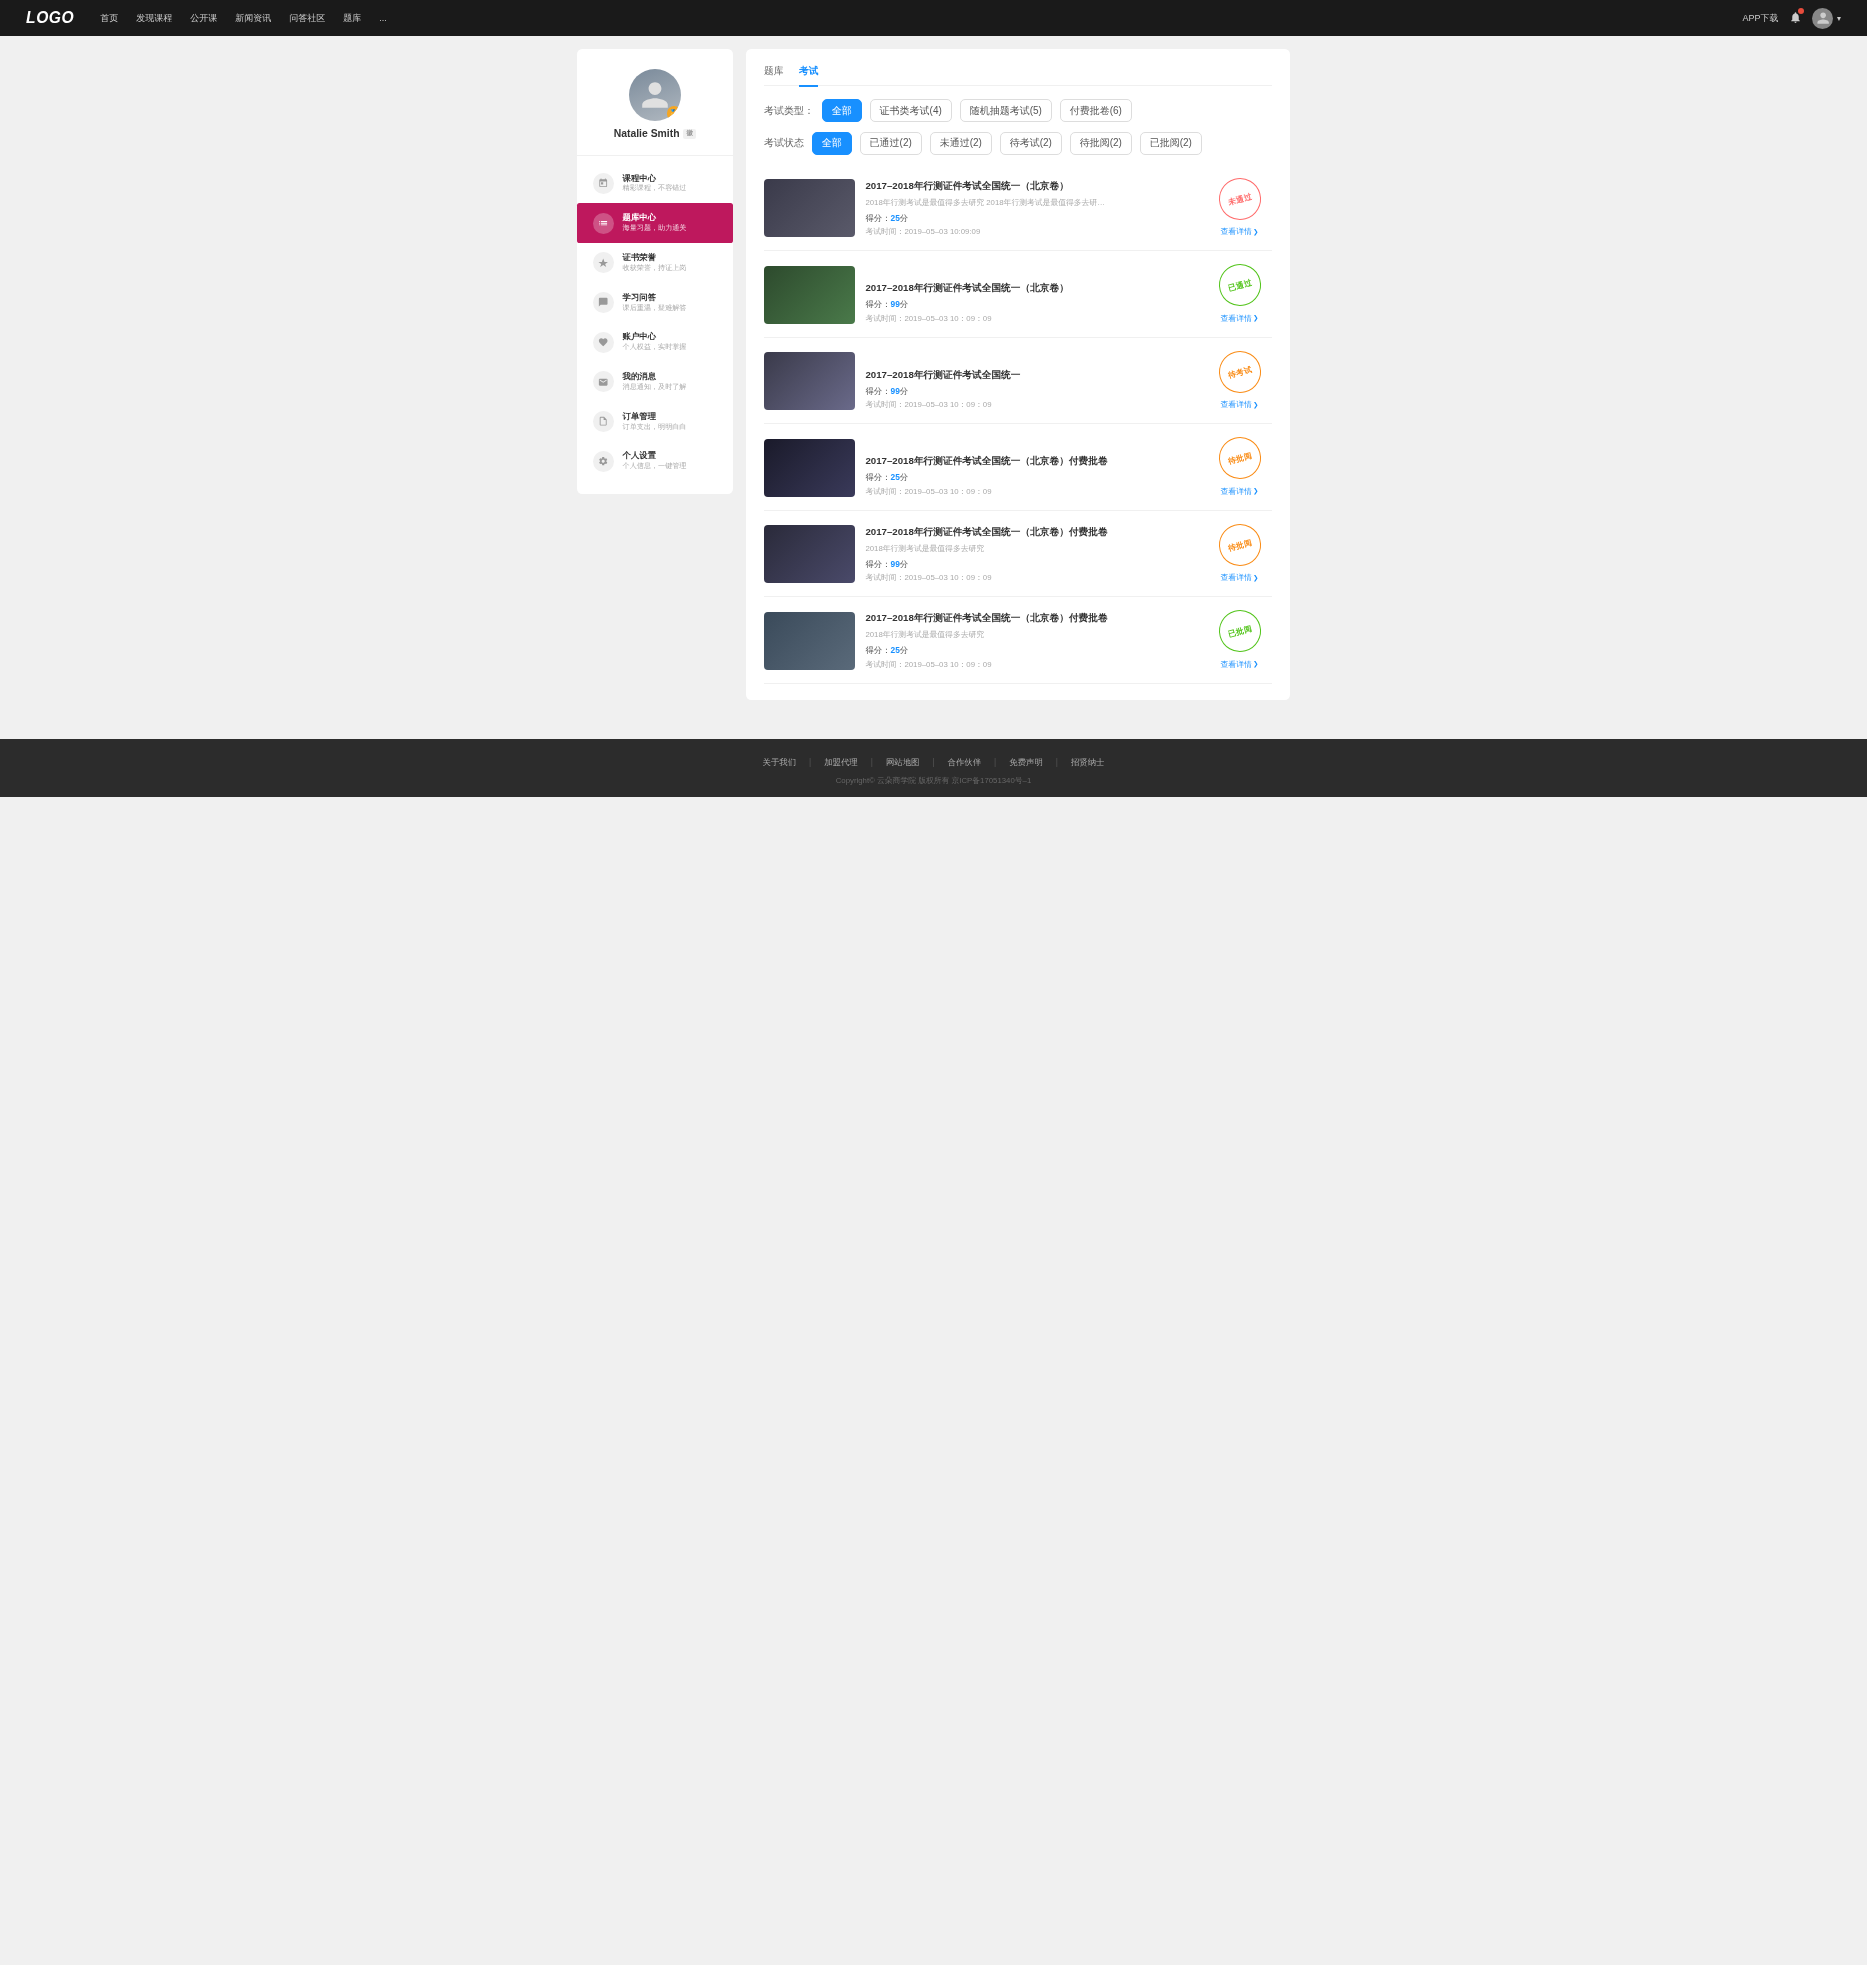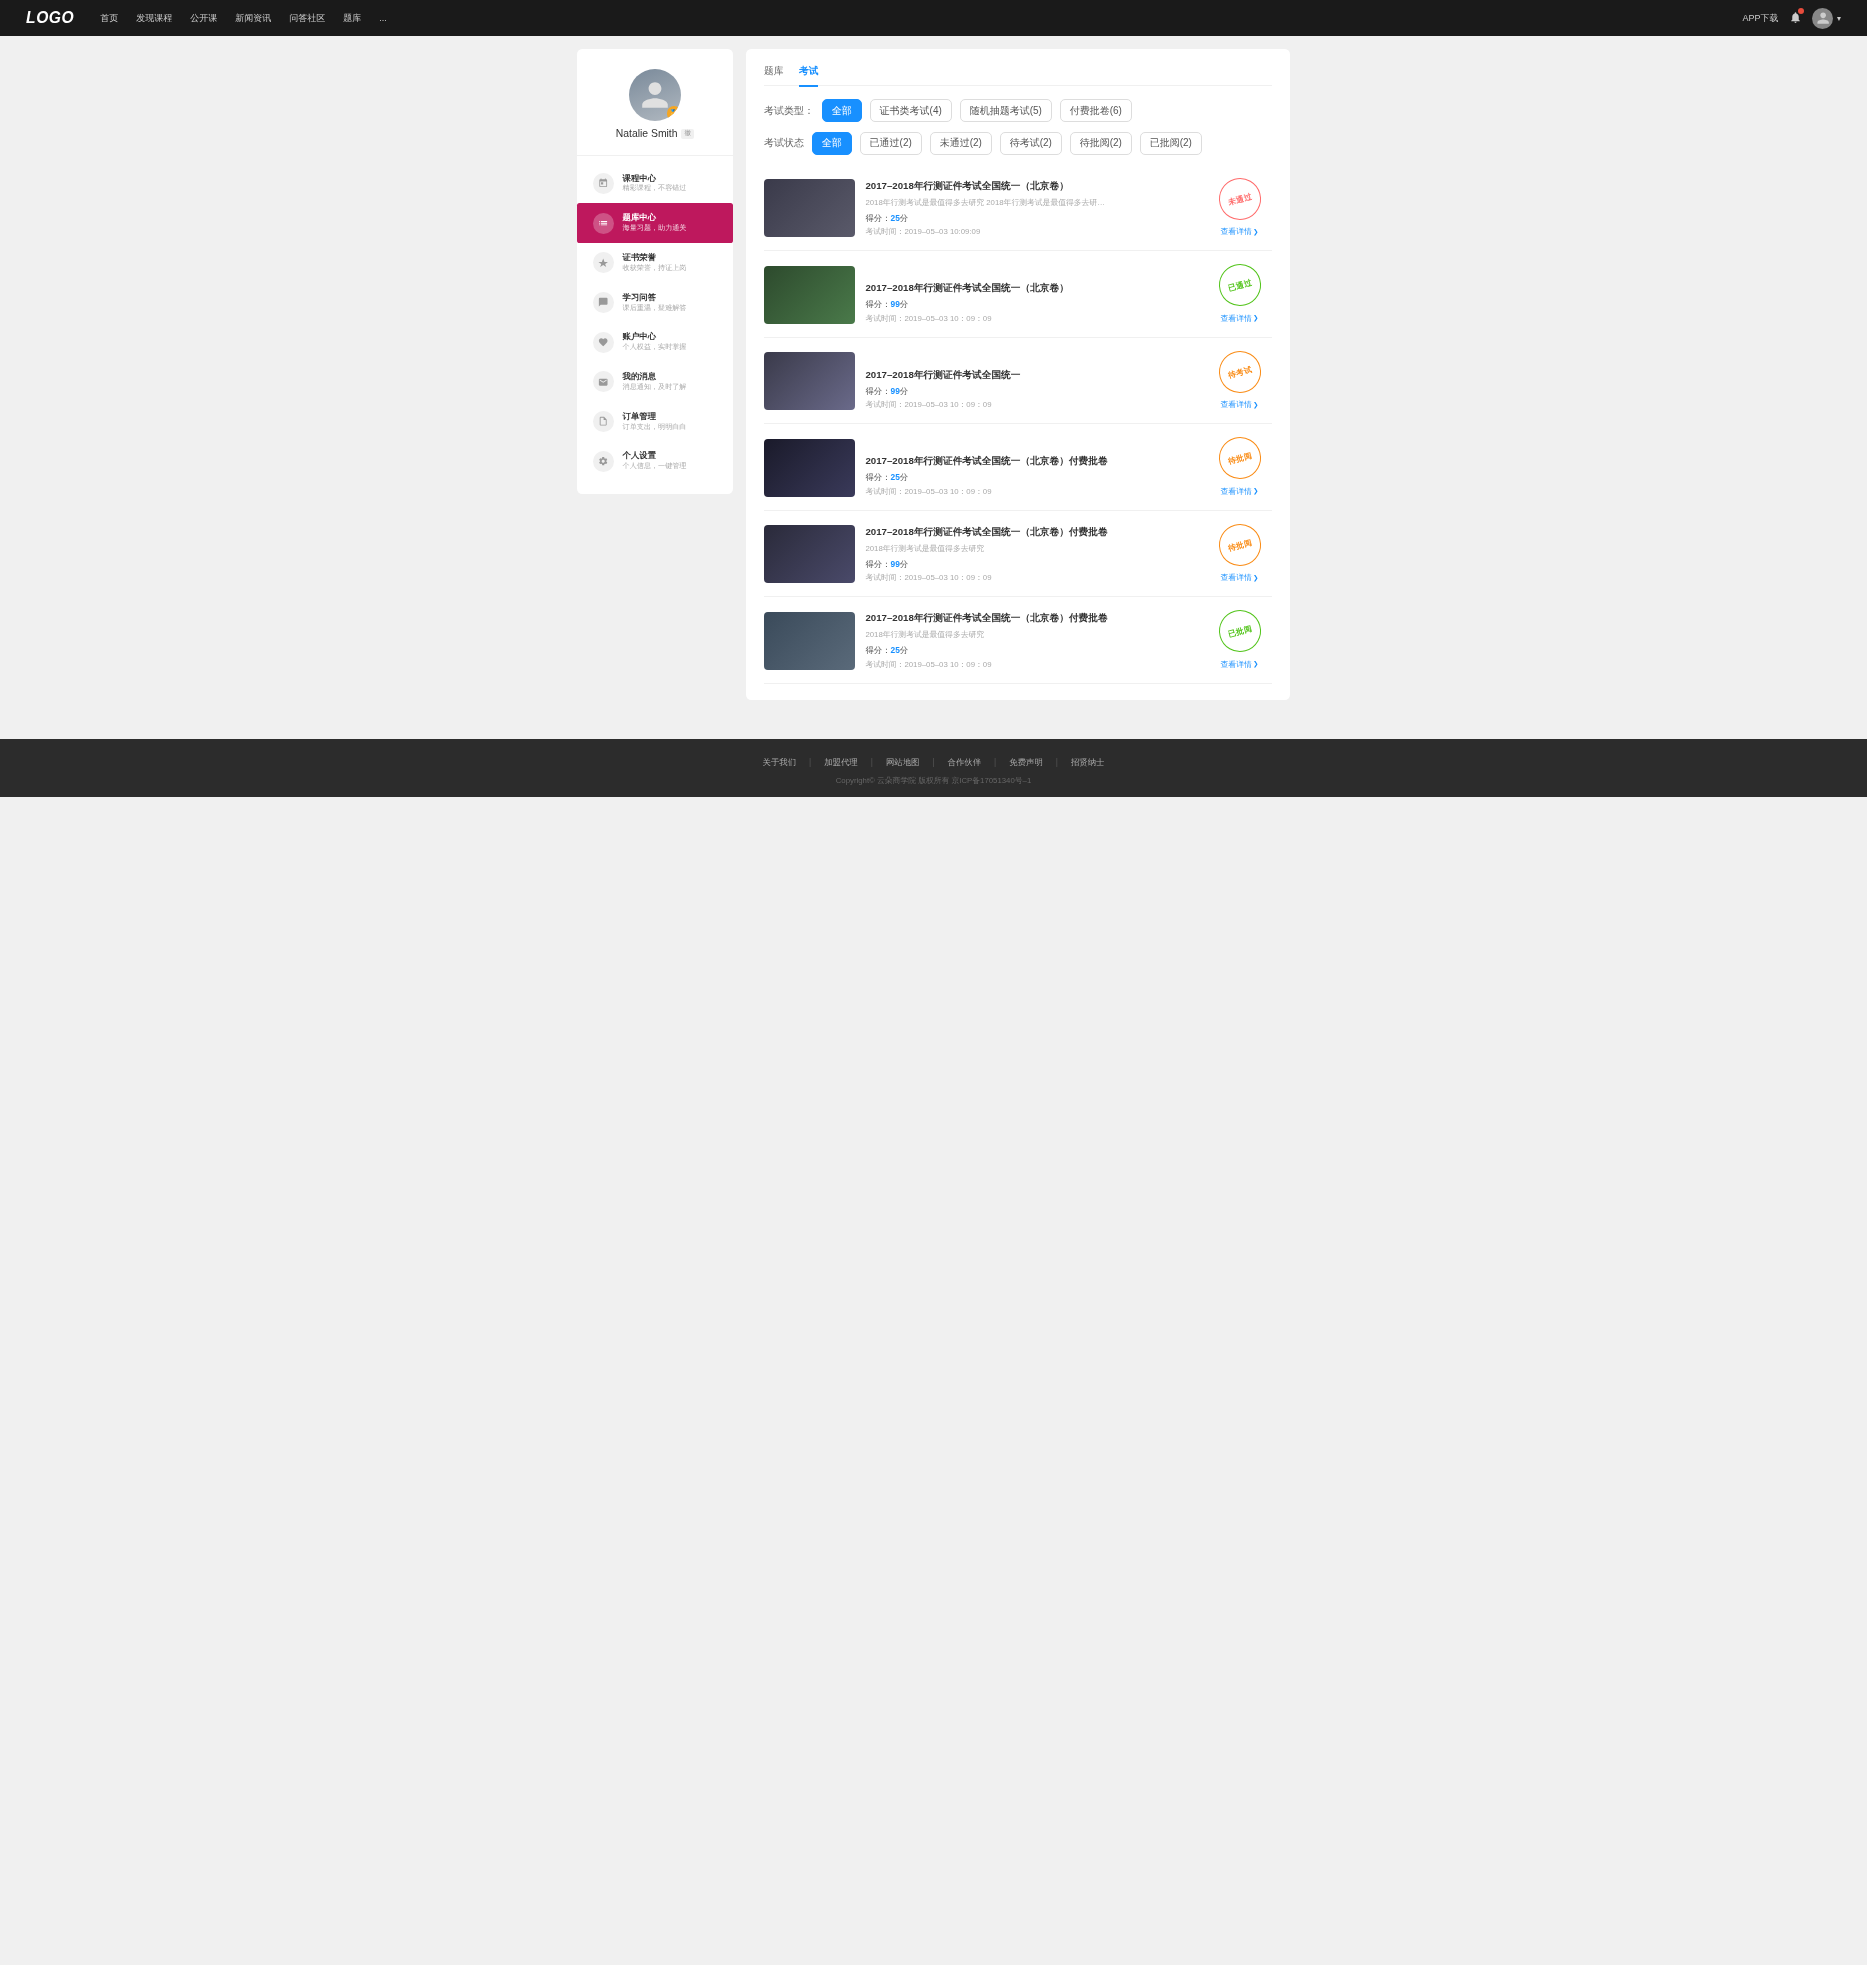--- a/index.html
+++ b/index.html
@@ -118,21 +118,21 @@
       bottom: 0; right: 0;
       background: #f5a623;
       border-radius: 50%;
       width: 14.3px; height: 14.3px;
       display: flex; align-items: center; justify-content: center;
       font-size: 6.5px;
       color: #fff;
     }
     .profile-name {
       font-size: 10.4px;
-      font-weight: 400;
+      font-weight: 700;
       color: #333;
       display: flex;
       align-items: center;
       gap: 3.9px;
       margin-top: 2.6px;
     }
     .profile-name-badge {
       background: #f0f0f0;
       color: #999;
       font-size: 6.5px;

